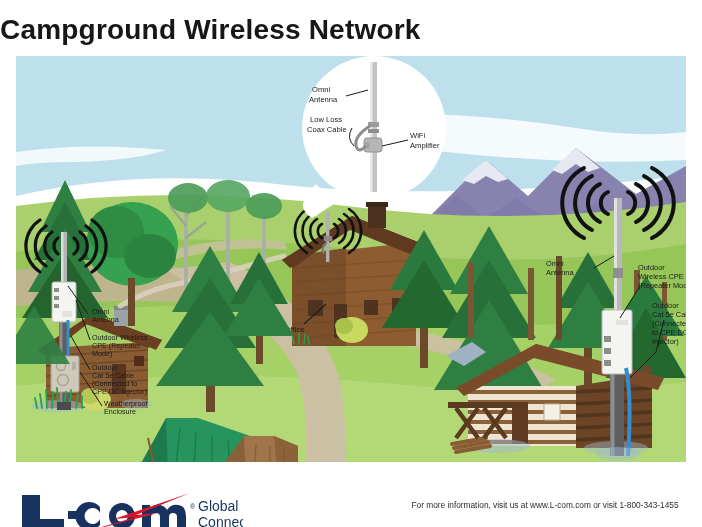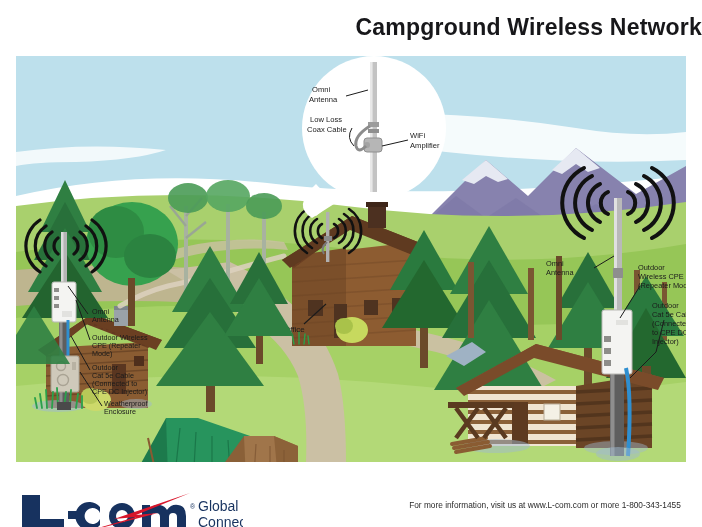--- a/index.html
+++ b/index.html
@@ -1,20 +1,20 @@
 <!DOCTYPE html>
 <html><head>
 <meta charset="utf-8">
 <style>
   html,body{margin:0;padding:0;background:#ffffff;}
   body{width:702px;height:527px;overflow:hidden;font-family:"Liberation Sans",sans-serif;}
   #page{position:relative;width:702px;height:527px;background:#fff;}
   #title{
-    position:absolute;left:0;top:14px;width:702px;text-align:right;
-    font-family:"Liberation Sans",sans-serif;font-weight:bold;font-size:23px;
+    position:absolute;left:0;top:14px;width:702px;text-align:left;
+    font-family:"Liberation Sans",sans-serif;font-weight:bold;font-size:28px;
     letter-spacing:.2px;color:#17171a;
   }
   #scene{position:absolute;left:16px;top:56px;width:670px;height:406px;}
   #scene svg{display:block;}
   #footer{position:absolute;left:0;top:485px;width:702px;height:47px;}
   #logo{position:absolute;left:18px;top:6px;width:225px;height:48px;}
   #footnote{
     position:absolute;right:12px;top:14px;width:290px;text-align:center;
     font-size:8.3px;color:#2b2b2b;line-height:12px;
   }
@@ -412,18 +412,18 @@
 
         <rect x="4" y="43" width="212" height="1.6" fill="#e8a9b2"></rect>
 
         <text x="180" y="20" font-size="14" fill="#17325f" font-family="Liberation Sans, sans-serif">Global</text>
         <text x="180" y="36" font-size="14" fill="#17325f" font-family="Liberation Sans, sans-serif">Connectivity</text>
       </svg>
     </div>
 
     <div id="footnote">
       <div>
-        <span>For more information, visit us at </span><span class="bold">www.L-com.com</span><span> or more </span><span class="bold">1-800-343-1455</span>
+        <span>For more information, visit us at </span><span class="bold">www.L-com.com</span><span> or visit </span><span class="bold">1-800-343-1455</span>
       </div>
     </div>
 
   </div>
 </div>
 
 </body></html>

